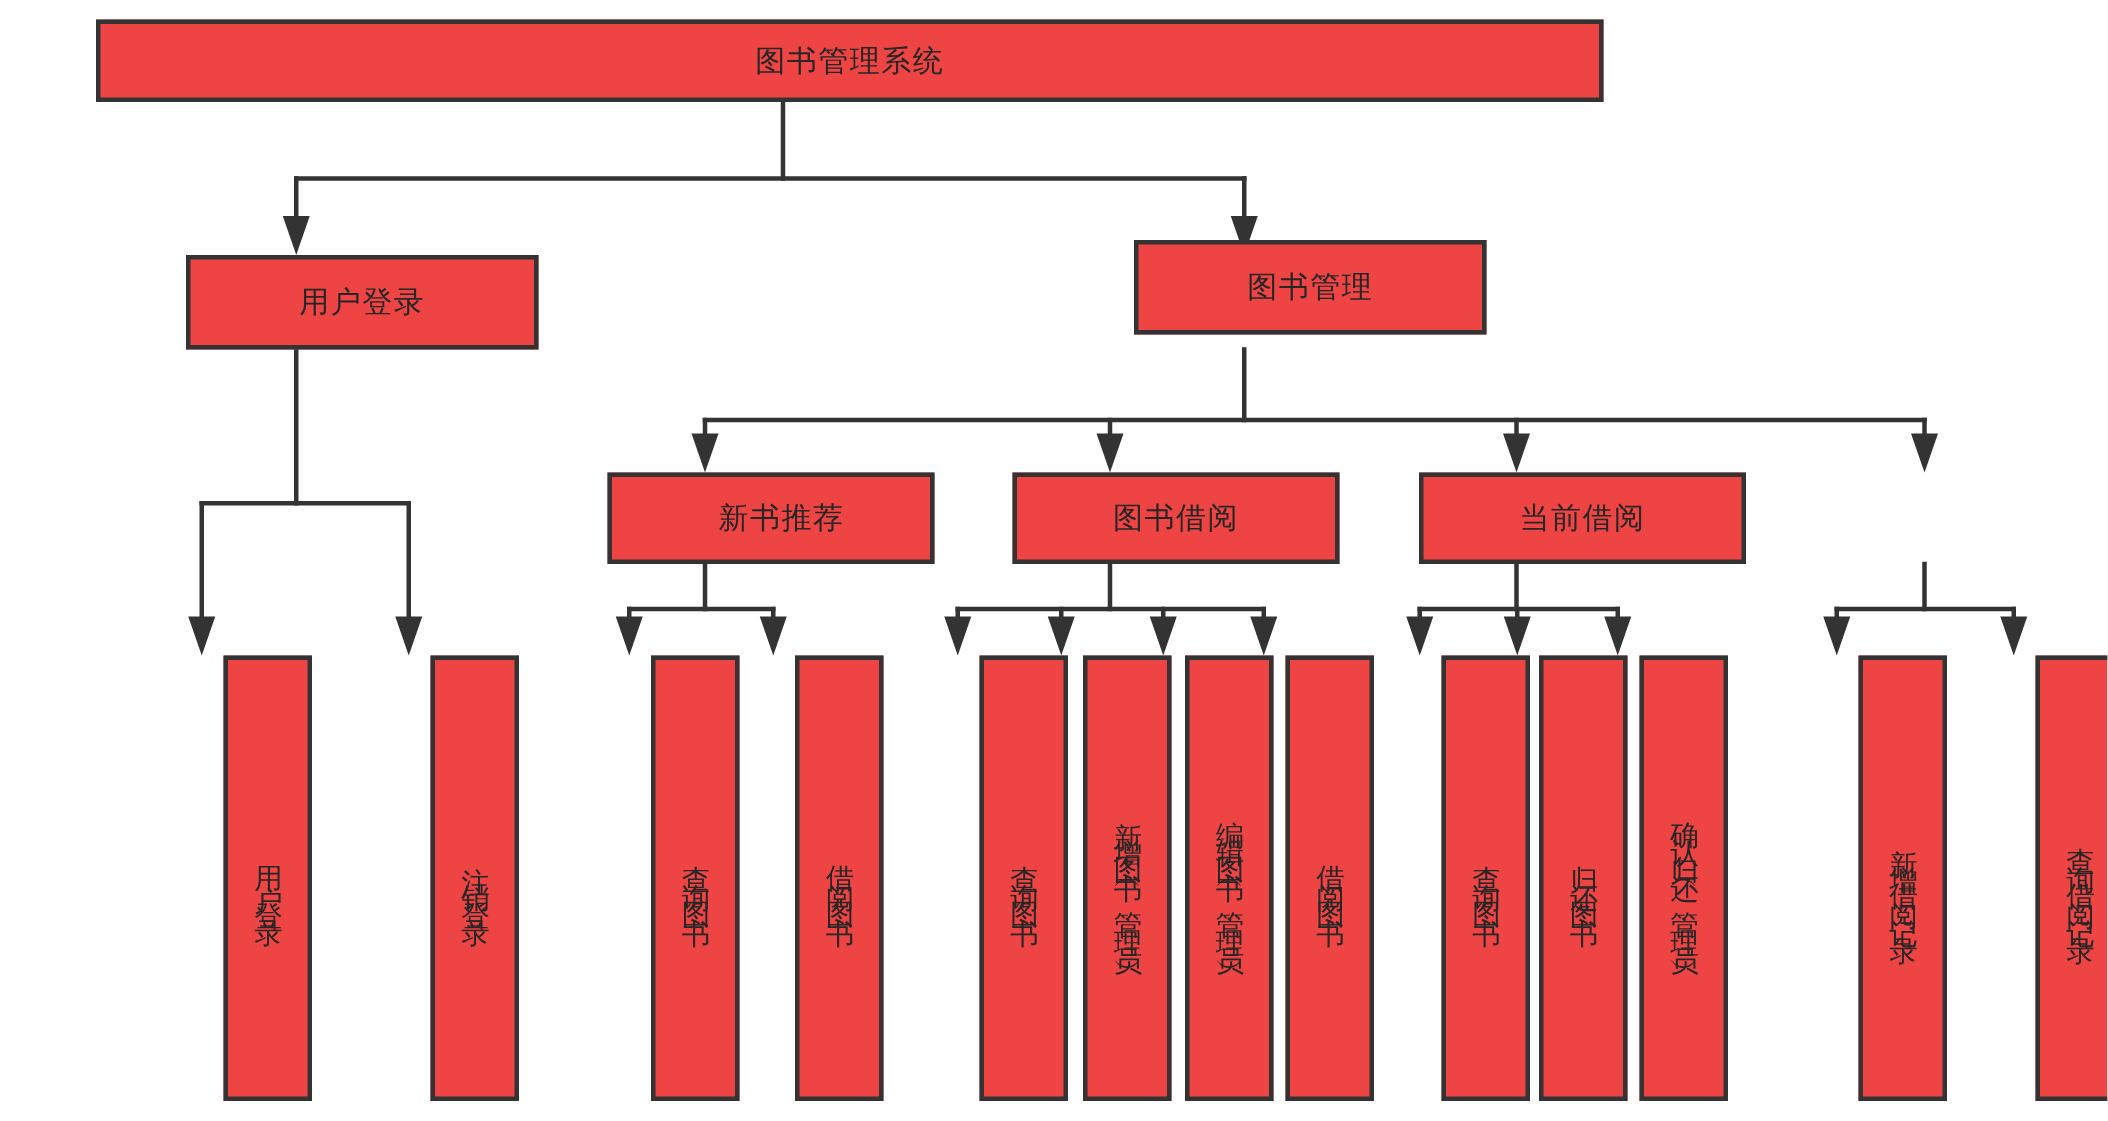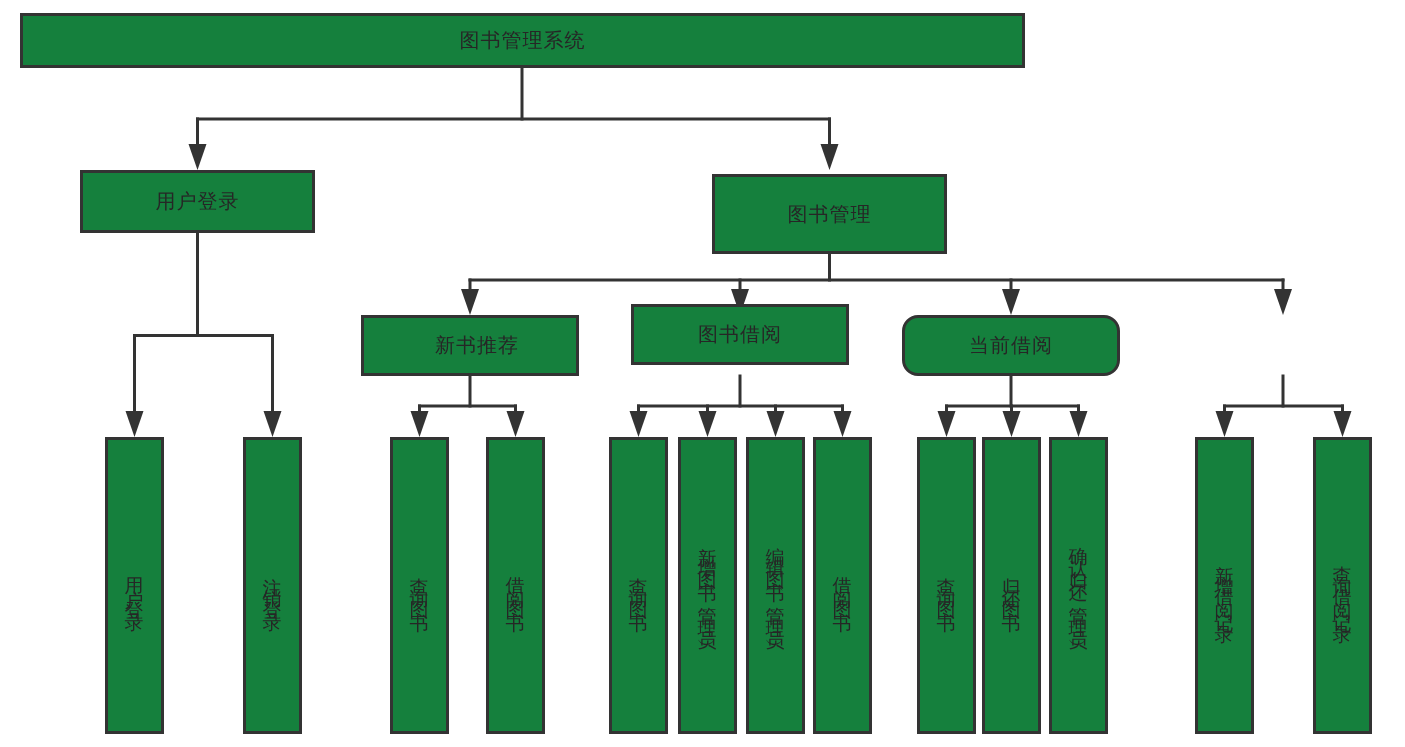--- a/index.html
+++ b/index.html
@@ -20,25 +20,26 @@
     left: 0;
     top: 0;
     width: 1405px;
     height: 747px;
     pointer-events: none;
   }
   .box {
     position: absolute;
     box-sizing: border-box;
     border: 3px solid var(--line, #333333);
-    background: #15803d;
+    background: #ef4444;
     display: flex;
     align-items: center;
     justify-content: center;
     color: var(--text, #262626);
+    margin-left: 44px;
   }
   .hbox {
     font-size: 20px;
     letter-spacing: 1px;
     white-space: nowrap;
   }
   .vbox span {
     writing-mode: vertical-rl;
     text-orientation: mixed;
     font-size: 19px;
@@ -116,31 +117,31 @@
       <polygon points="1333.5,411 1351.5,411 1342.5,437" fill="#333333"></polygon>
     </svg>
 
   <div class="box hbox" style="left:20px; top:13px; width:1005px; height:55px;">
     <span>图书管理系统</span>
   </div>
 
   <div class="box hbox" style="left:80px; top:170px; width:235px; height:63px;">
     <span>用户登录</span>
   </div>
-  <div class="box hbox" style="left:712px; top:174px; width:235px; height:80px;">
+  <div class="box hbox" style="left:712px; top:160px; width:235px; height:63px;">
     <span>图书管理</span>
   </div>
 
   <div class="box hbox" style="left:361px; top:315px; width:218px; height:61px;padding-left:14px;">
     <span>新书推荐</span>
   </div>
-  <div class="box hbox" style="left:631px; top:304px; width:218px; height:61px;">
+  <div class="box hbox" style="left:631px; top:315px; width:218px; height:61px;">
     <span>图书借阅</span>
   </div>
-  <div class="box hbox" style="left:902px; top:315px; width:218px; height:61px;border-radius:16px;">
+  <div class="box hbox" style="left:902px; top:315px; width:218px; height:61px;">
     <span>当前借阅</span>
   </div>
 
   <div class="box vbox" style="left:105px; top:437px; width:59px; height:297px;">
     <span>用户登录</span>
   </div>
   <div class="box vbox" style="left:243px; top:437px; width:59px; height:297px;">
     <span>注销登录</span>
   </div>
 

